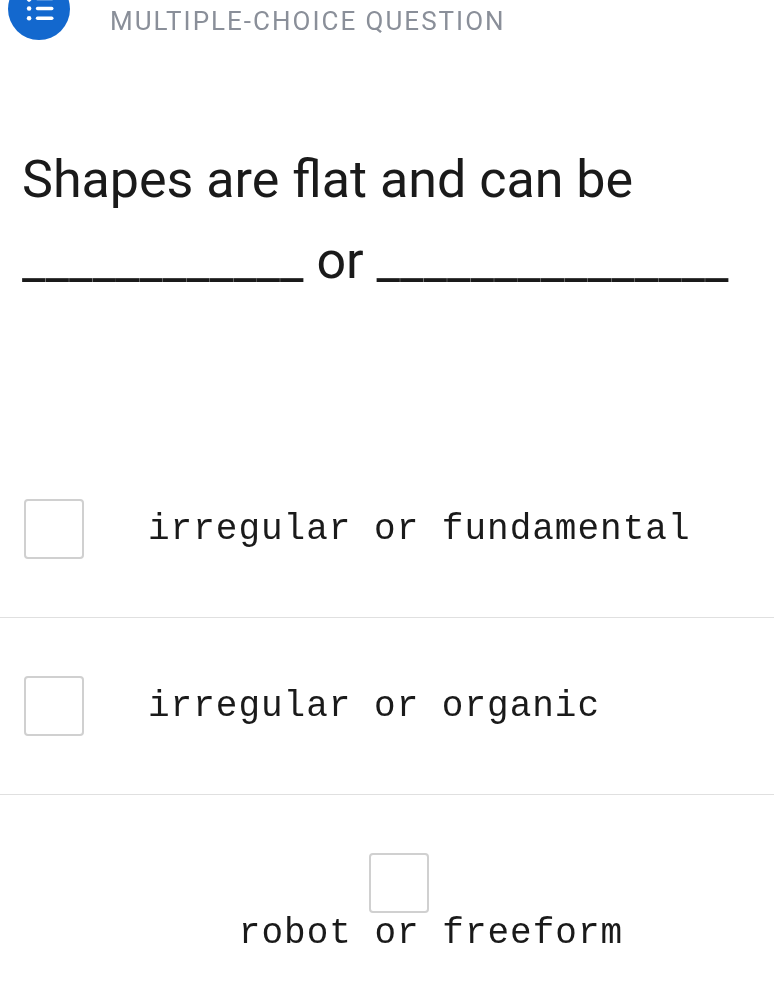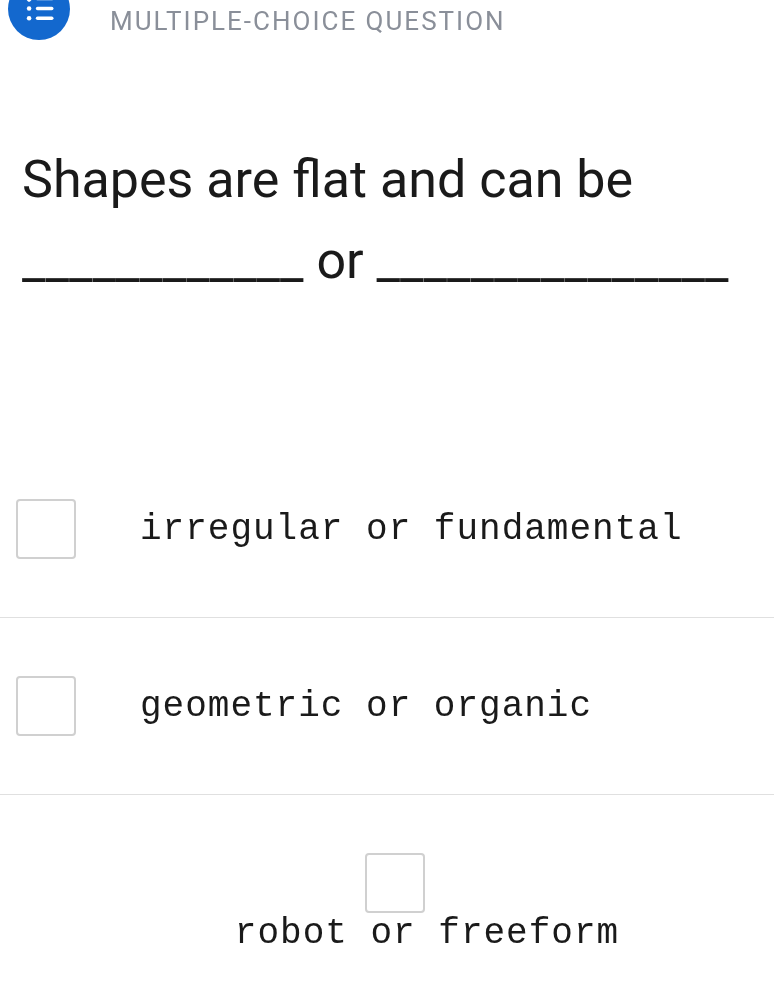--- a/index.html
+++ b/index.html
@@ -48,21 +48,21 @@
       font-weight: 400;
       line-height: 1.55;
       padding: 100px 22px 0 22px;
     }
     .options {
       margin-top: 140px;
     }
     .option {
       display: flex;
       align-items: center;
-      padding: 58px 0 58px 16px;
+      padding: 58px 0 58px 24px;
       border-bottom: 1px solid #e0e0e0;
     }
     .option:last-child {
       border-bottom: none;
       flex-direction: column;
     }
     .checkbox {
       width: 60px;
       height: 60px;
       border: 2px solid #d0d0d0;
@@ -100,19 +100,19 @@
 
 <div class="question-text">Shapes are flat and can be ____________ or _______________</div>
 
 <div class="options">
   <div class="option">
     <div class="checkbox"></div>
     <div class="option-text">irregular or fundamental</div>
   </div>
   <div class="option">
     <div class="checkbox"></div>
-    <div class="option-text">geometric or organic</div>
+    <div class="option-text">irregular or organic</div>
   </div>
   <div class="option">
     <div class="checkbox"></div>
     <div class="option-text">robot or freeform</div>
   </div>
 </div>
 
 </body></html>

